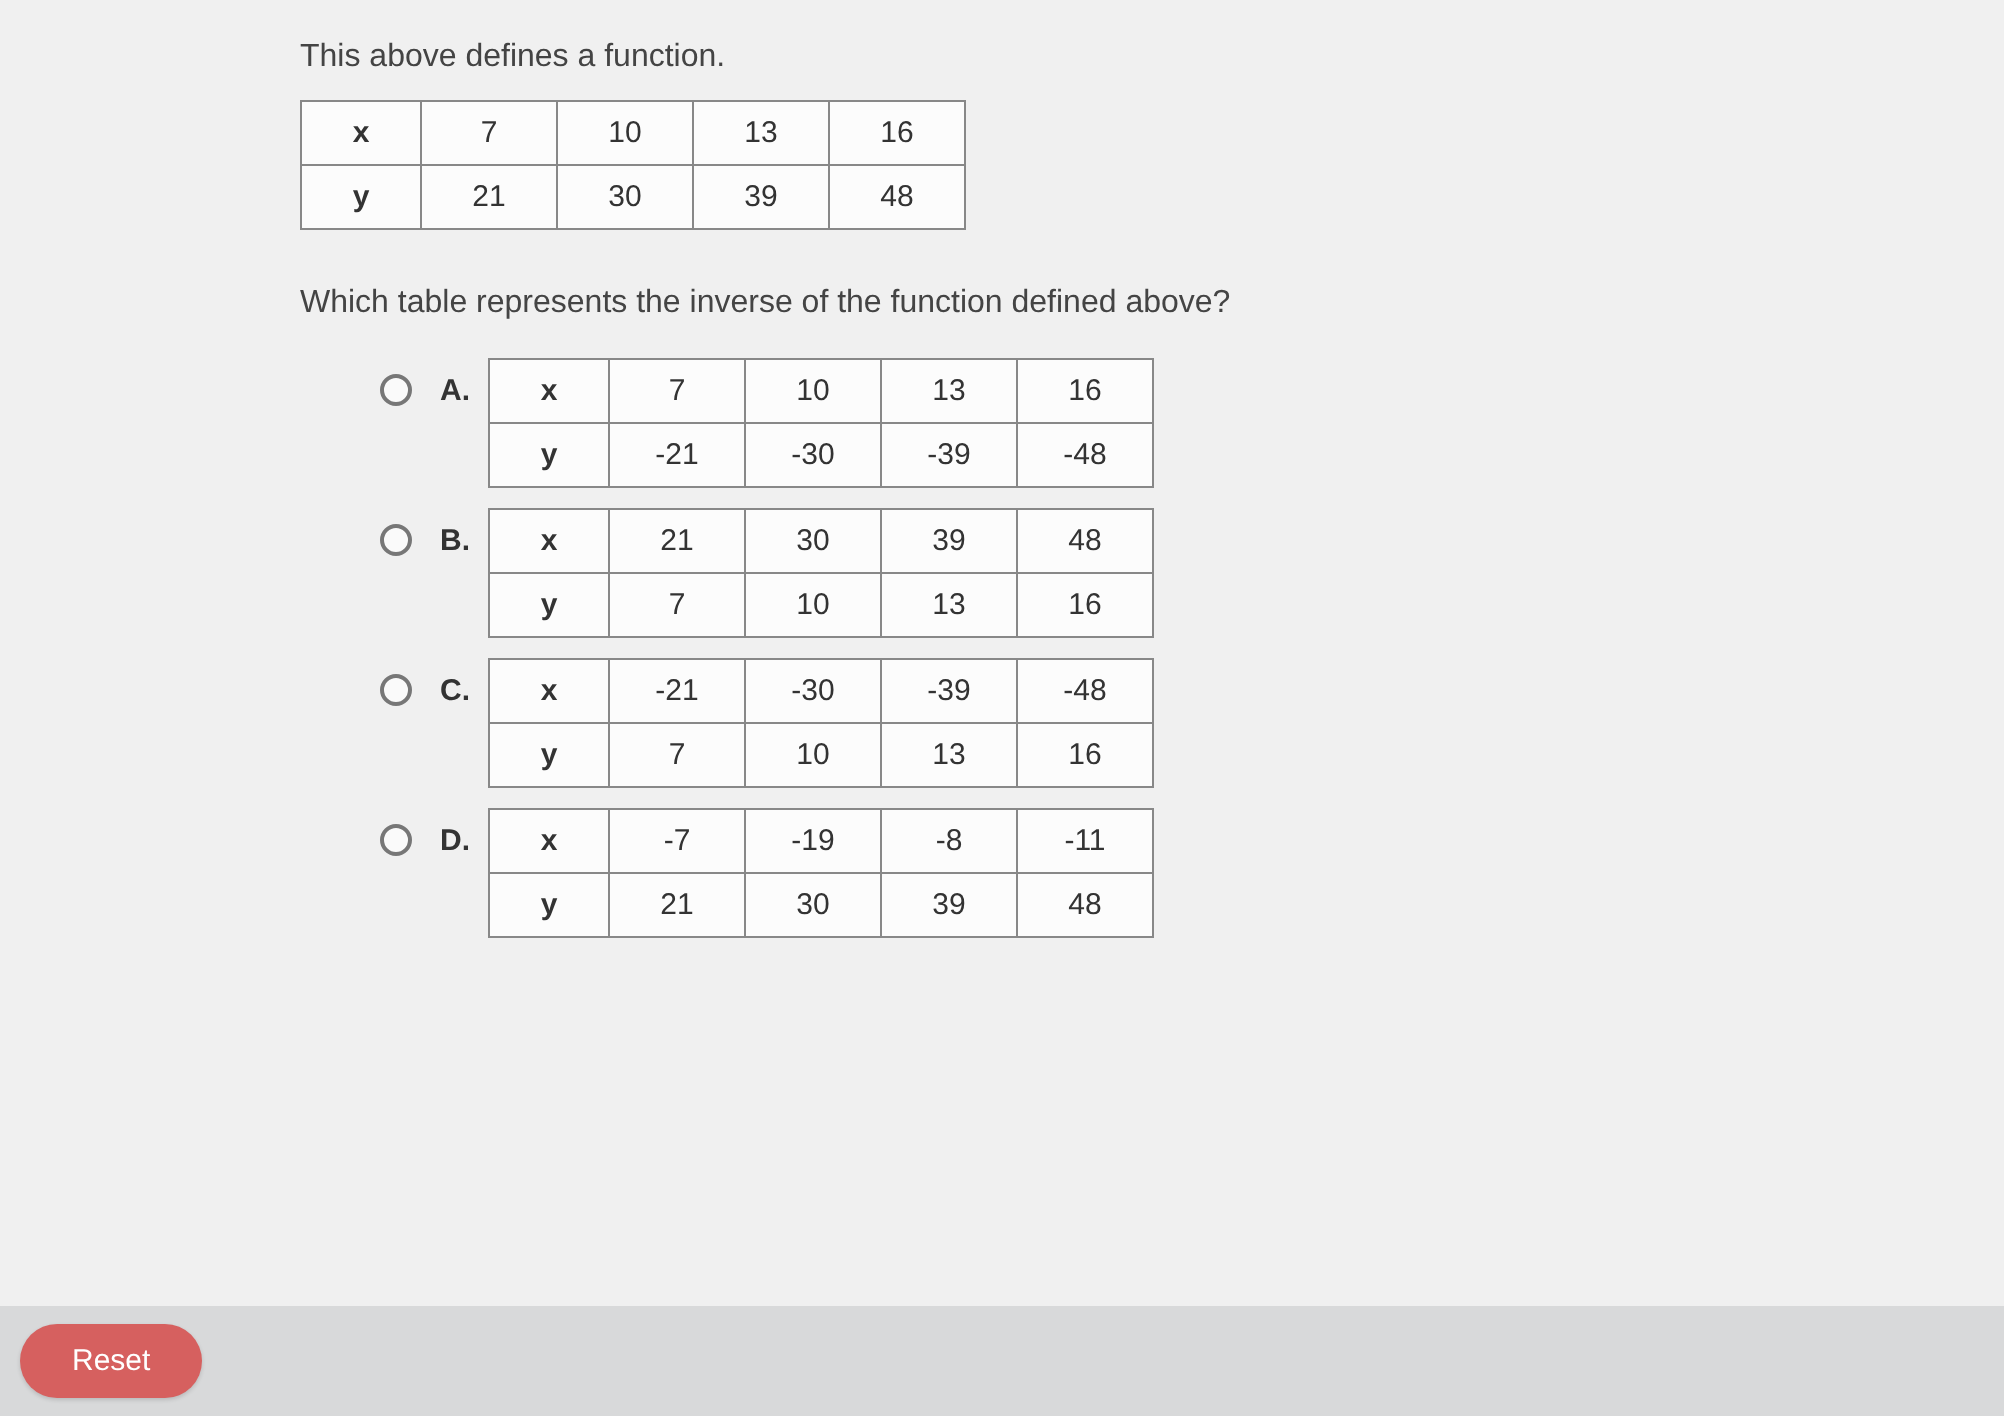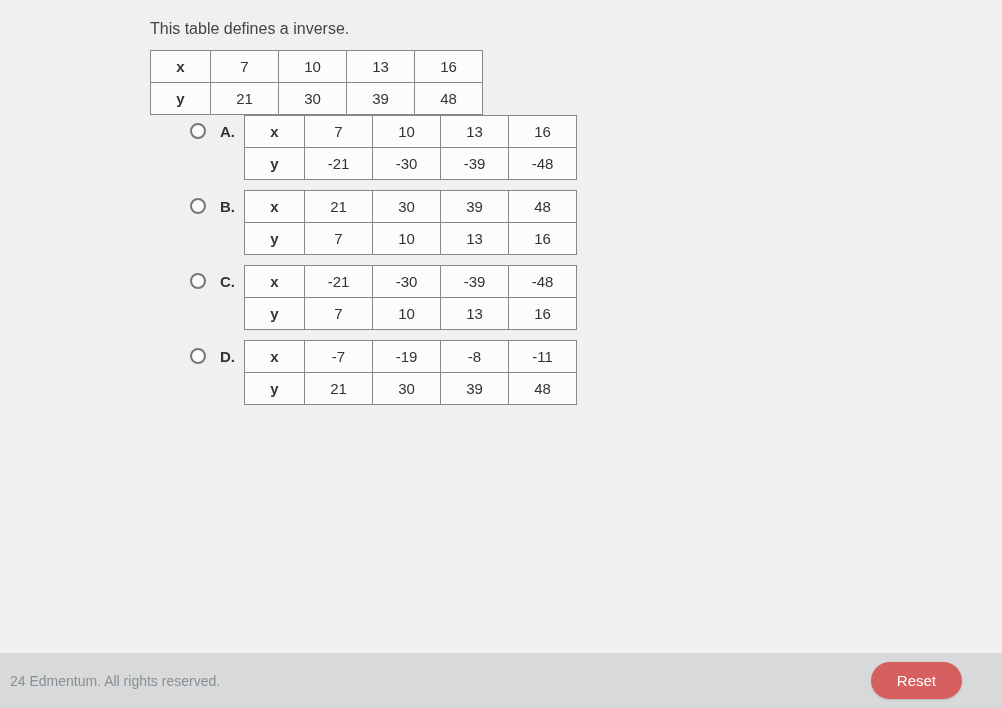--- a/index.html
+++ b/index.html
@@ -102,41 +102,42 @@
     box-shadow: 0 1px 2px rgba(0,0,0,0.15);
   }
   .btn-reset { background: #d6605f; }
   .btn-next  { background: #4bb3cf; }
 </style>
 </head>
 <body>
 
 <div class="sheet">
 
-  <div class="intro">This table defines a inverse.</div>
+  <div class="intro">This above defines a function.</div>
 
   <table class="data">
     <tbody>
         <tr>
       <td class="hdr">x</td>
       <td>7</td>
       <td>10</td>
       <td>13</td>
       <td>16</td>
     </tr>
     <tr>
       <td class="hdr">y</td>
       <td>21</td>
       <td>30</td>
       <td>39</td>
       <td>48</td>
     </tr>
   </tbody>
     </table>
 
+  <div class="question">Which table represents the inverse of the function defined above?</div>
 
   <div class="options">
 
     <div class="option-row">
       <div class="radio"></div>
       <div class="opt-label">A.</div>
       <table class="data">
         <tbody>
             <tr>
           <td class="hdr">x</td>
@@ -222,17 +223,16 @@
           <td>48</td>
         </tr>
       </tbody>
         </table>
     </div>
 
   </div>
 </div>
 
 <div class="footer">
-  <div class="copyright">24 Edmentum. All rights reserved.</div>
   <div class="actions">
     <button class="btn btn-reset">Reset</button>
   </div>
 </div>
 
 </body></html>

